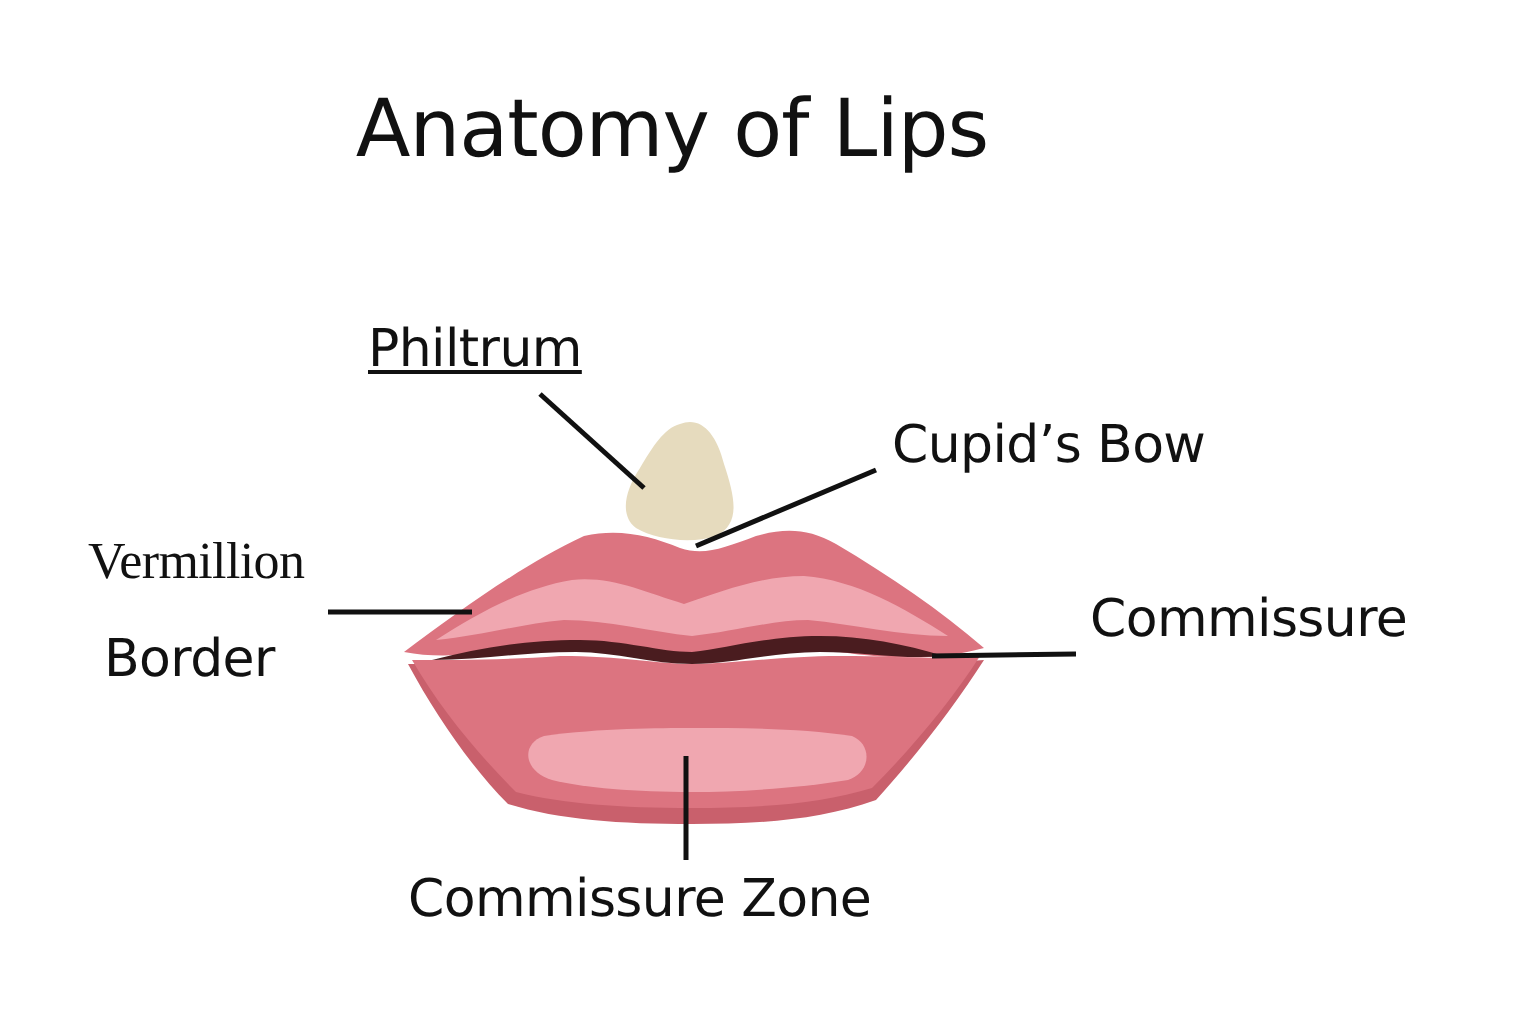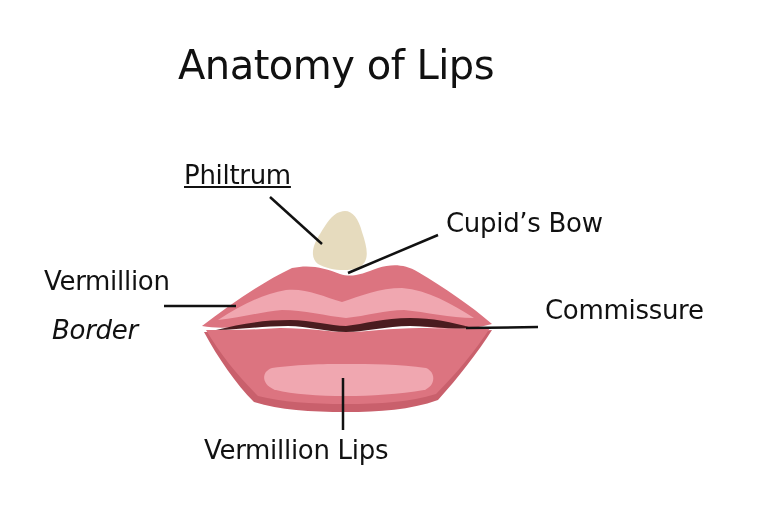--- a/index.html
+++ b/index.html
@@ -37,16 +37,16 @@
 
   <line x1="270" y1="197" x2="322" y2="244" stroke="#111" stroke-width="2.5"></line>
   <line x1="438" y1="235" x2="348" y2="273" stroke="#111" stroke-width="2.5"></line>
   <line x1="164" y1="306" x2="236" y2="306" stroke="#111" stroke-width="2.5"></line>
   <line x1="466" y1="328" x2="538" y2="327" stroke="#111" stroke-width="2.5"></line>
   <line x1="343" y1="378" x2="343" y2="430" stroke="#111" stroke-width="2.5"></line>
 </svg>
 
 <div class="label" style="left:184px; top:162px;text-decoration:underline;">Philtrum</div>
 <div class="label" style="left:446px; top:210px;">Cupid’s Bow</div>
-<div class="label" style="left:44px; top:268px;">Vermillion</div>
-<div class="label" style="left:52px; top:317px;font-style:italic;">Border</div>
+<div class="label" style="left:44px; top:268px;font-family:Liberation Serif, serif;">Vermillion</div>
+<div class="label" style="left:52px; top:317px;">Border</div>
 <div class="label" style="left:545px; top:297px;">Commissure</div>
-<div class="label" style="left:204px; top:437px;">Vermillion Lips</div>
+<div class="label" style="left:204px; top:437px;">Commissure Zone</div>
 
 </body></html>

